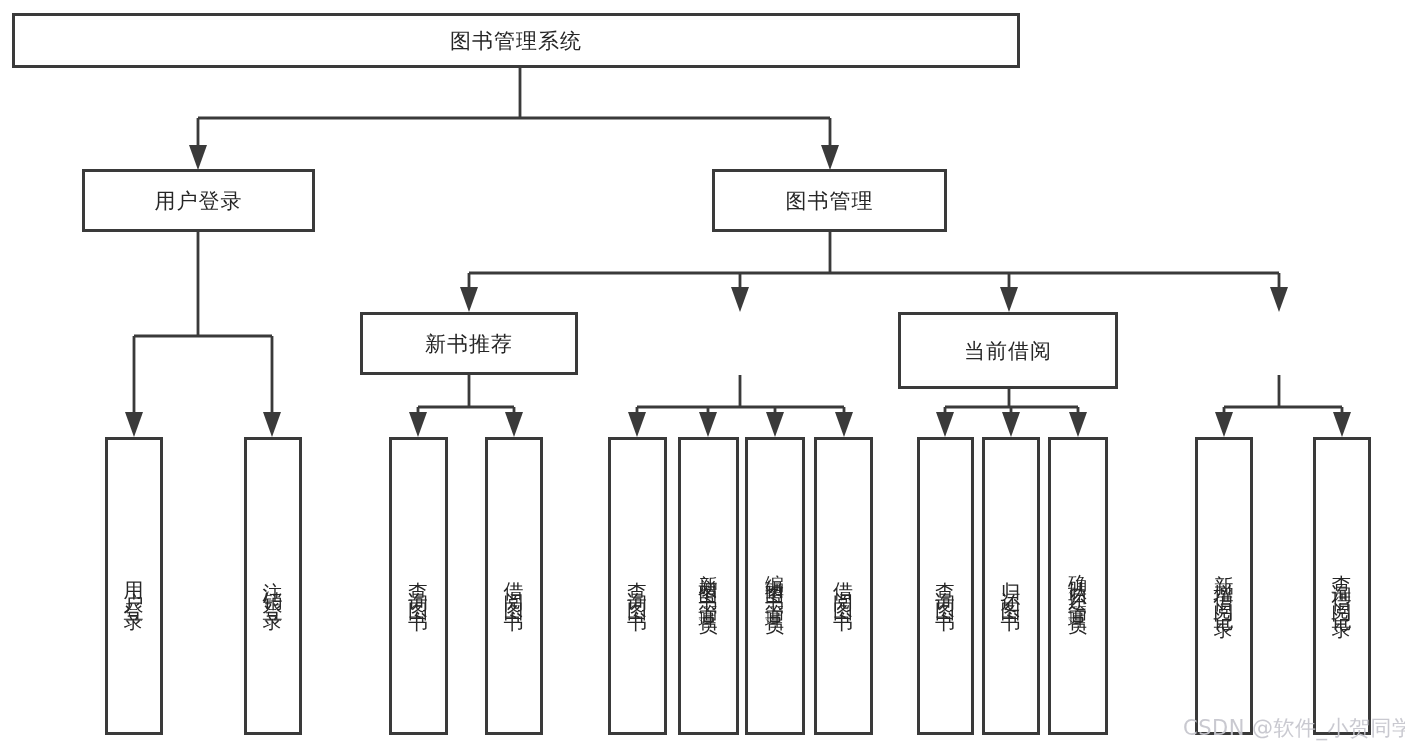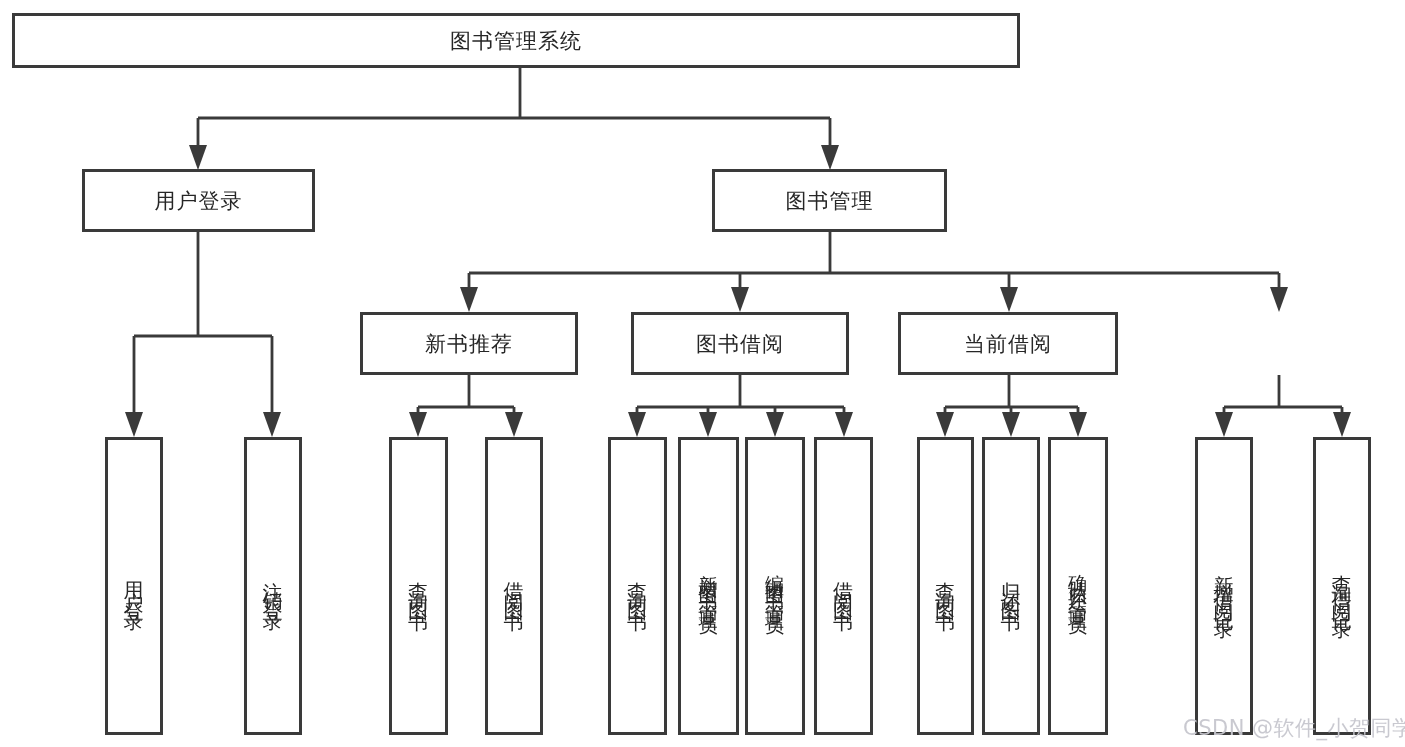--- a/index.html
+++ b/index.html
@@ -102,24 +102,21 @@
   <div class="box h-box" style="left:82px; top:169px; width:233px; height:63px;">
     <span>用户登录</span>
   </div>
   <div class="box h-box" style="left:360px; top:312px; width:218px; height:63px;">
     <span>新书推荐</span>
   </div>
 
   <div class="box h-box" style="left:712px; top:169px; width:235px; height:63px;">
     <span>图书管理</span>
   </div>
-  <div class="box h-box" style="left:631px; top:312px; width:218px; height:63px;">
-    <span>图书借阅</span>
-  </div>
-  <div class="box h-box" style="left:898px; top:312px; width:220px; height:63px;">
+  <div class="box h-box" style="left:898px; top:312px; width:220px; height:77px;">
     <span>当前借阅</span>
   </div>
 
   <div class="box v-box" style="left:105px; top:437px; width:58px; height:298px;">
     <span class="v-label">用户登录</span>
   </div>
   <div class="box v-box" style="left:244px; top:437px; width:58px; height:298px;">
     <span class="v-label">注销登录</span>
   </div>
 

